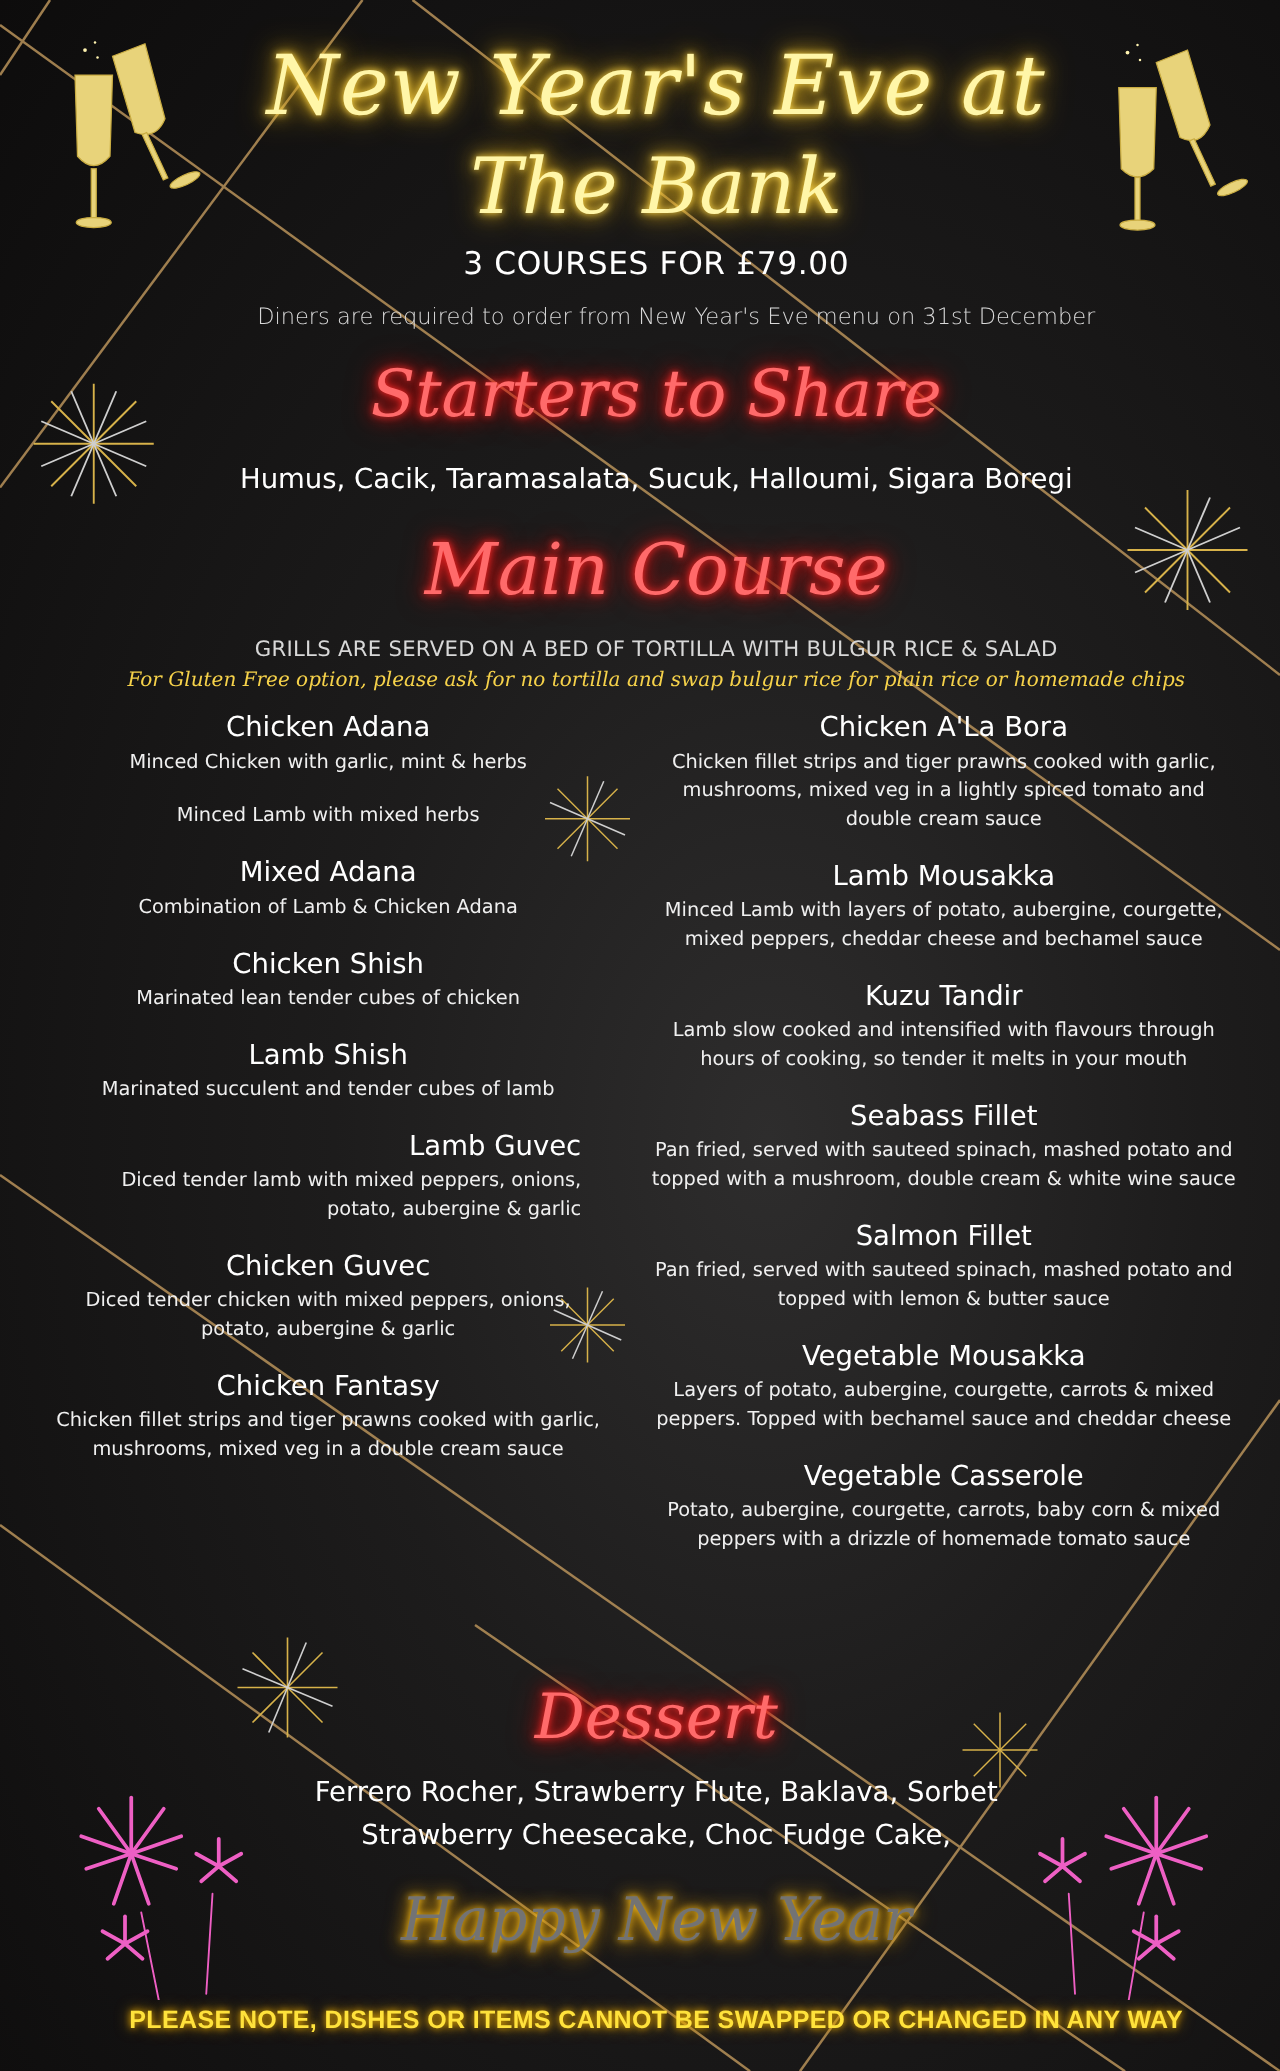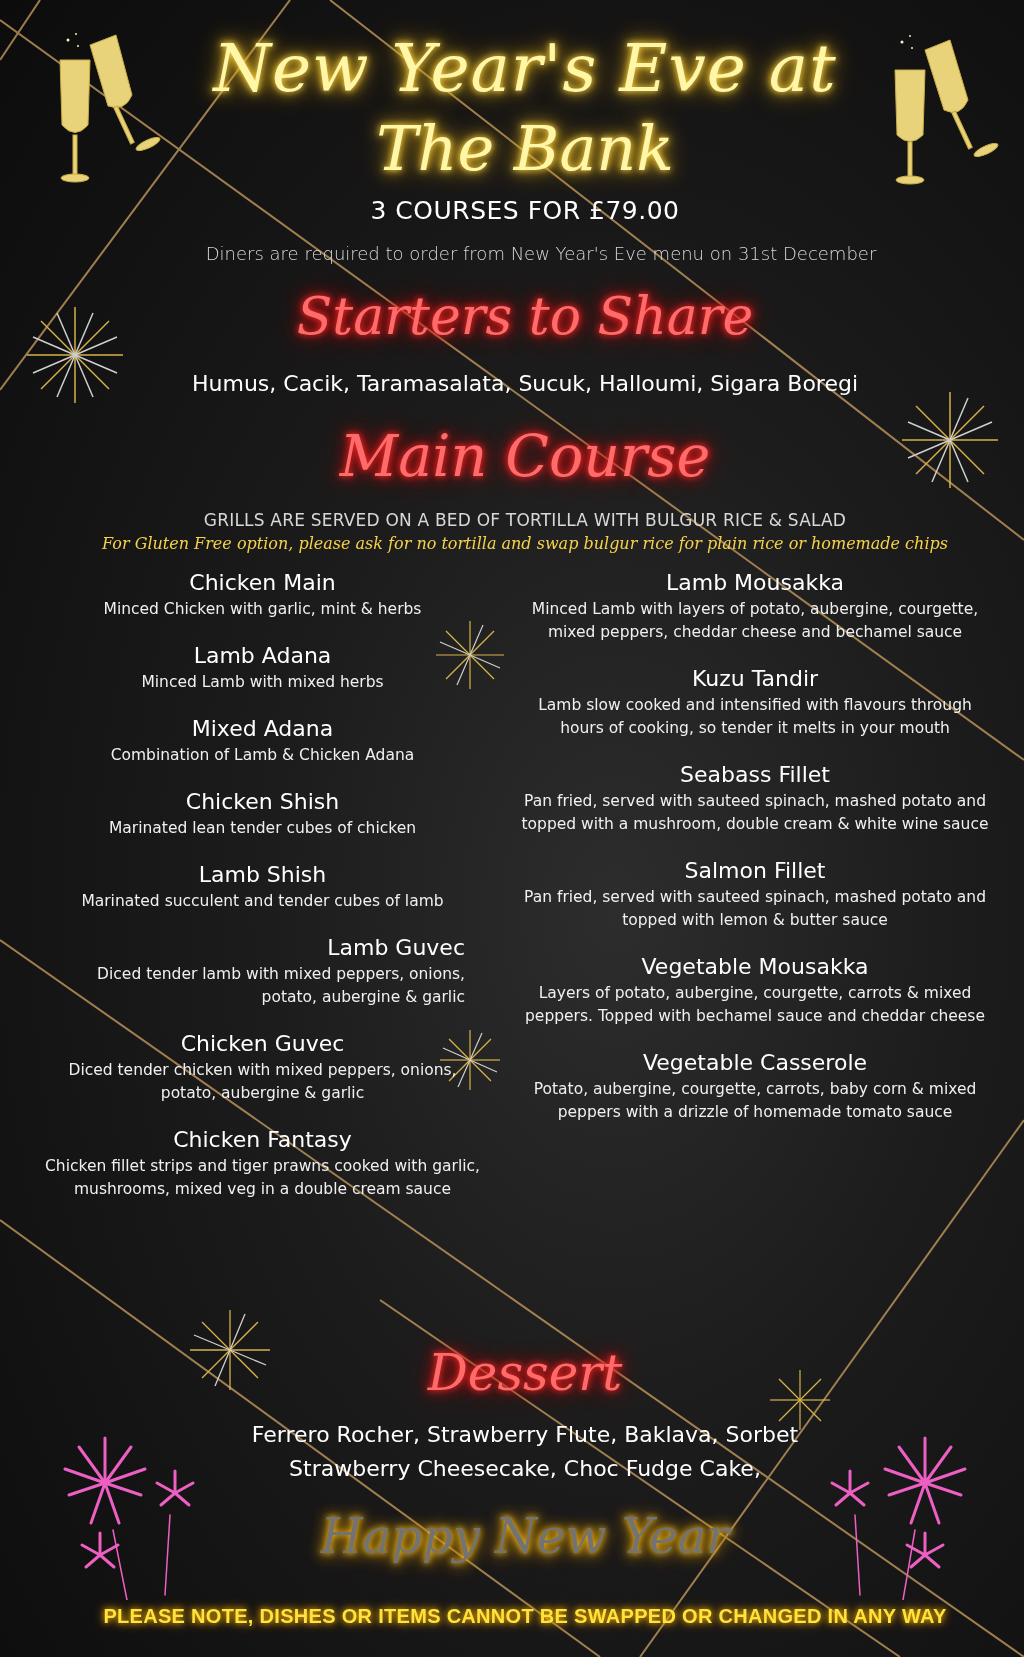--- a/index.html
+++ b/index.html
@@ -280,25 +280,24 @@
 
 <div class="abs center section-title starters-title">Starters to Share</div>
 <div class="abs center starters-list">Humus, Cacik, Taramasalata, Sucuk, Halloumi, Sigara Boregi</div>
 
 <div class="abs center section-title main-title">Main Course</div>
 <div class="abs center grills-note">GRILLS ARE SERVED ON A BED OF TORTILLA WITH BULGUR RICE &amp; SALAD</div>
 <div class="abs center gf-note">For Gluten Free option, please ask for no tortilla and swap bulgur rice for plain rice or homemade chips</div>
 
 <div class="col col-left">
   <div class="dish">
-      <div class="dish-name">Chicken Main</div>
+      <div class="dish-name">Chicken Adana</div>
       <div class="dish-desc">Minced Chicken with garlic, mint &amp; herbs</div>
     </div>
   <div class="dish">
-      <div class="dish-name">Lamb Adana</div>
       <div class="dish-desc">Minced Lamb with mixed herbs</div>
     </div>
   <div class="dish">
       <div class="dish-name">Mixed Adana</div>
       <div class="dish-desc">Combination of Lamb &amp; Chicken Adana</div>
     </div>
   <div class="dish">
       <div class="dish-name">Chicken Shish</div>
       <div class="dish-desc">Marinated lean tender cubes of chicken</div>
     </div>
@@ -314,20 +313,24 @@
       <div class="dish-name">Chicken Guvec</div>
       <div class="dish-desc">Diced tender chicken with mixed peppers, onions, potato, aubergine &amp; garlic</div>
     </div>
   <div class="dish">
       <div class="dish-name">Chicken Fantasy</div>
       <div class="dish-desc">Chicken fillet strips and tiger prawns cooked with garlic, mushrooms, mixed veg in a double cream sauce</div>
     </div>
 </div>
 
 <div class="col col-right">
+  <div class="dish">
+      <div class="dish-name">Chicken A'La Bora</div>
+      <div class="dish-desc">Chicken fillet strips and tiger prawns cooked with garlic, mushrooms, mixed veg in a lightly spiced tomato and double cream sauce</div>
+    </div>
   <div class="dish">
       <div class="dish-name">Lamb Mousakka</div>
       <div class="dish-desc">Minced Lamb with layers of potato, aubergine, courgette, mixed peppers, cheddar cheese and bechamel sauce</div>
     </div>
   <div class="dish">
       <div class="dish-name">Kuzu Tandir</div>
       <div class="dish-desc">Lamb slow cooked and intensified with flavours through hours of cooking, so tender it melts in your mouth</div>
     </div>
   <div class="dish">
       <div class="dish-name">Seabass Fillet</div>

